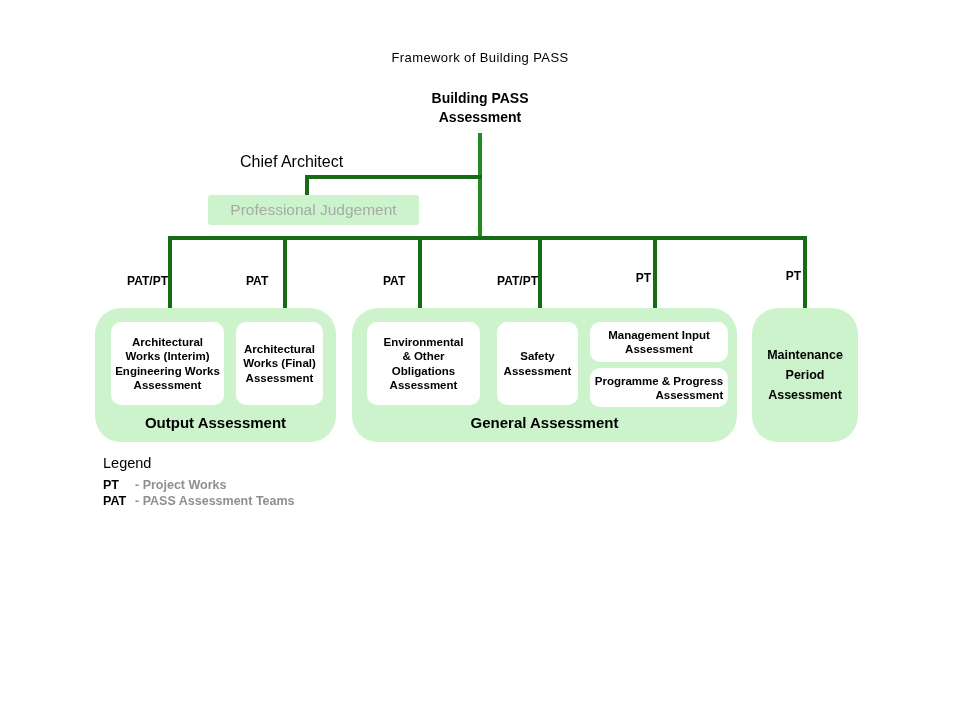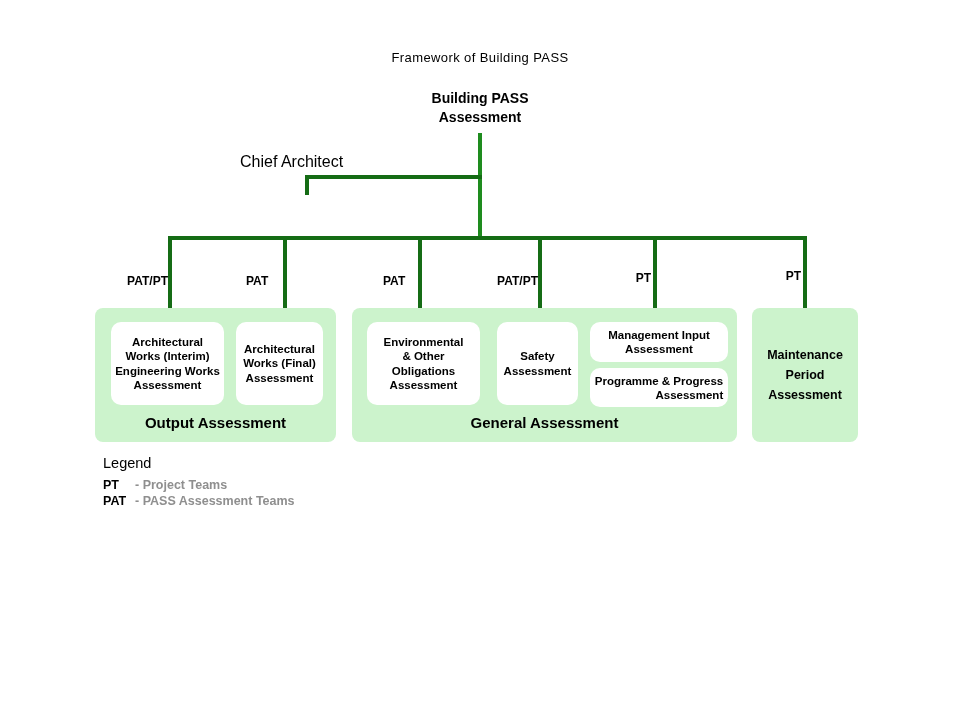--- a/index.html
+++ b/index.html
@@ -30,21 +30,21 @@
   }
   
   .team{font-weight:bold;font-size:12px;}
   .t0{left:108px;top:274px;width:60px;text-align:right;}
   .t1{left:246px;top:274px;}
   .t2{left:383px;top:274px;}
   .t3{left:478px;top:274px;width:60px;text-align:right;}
   .t4{left:613px;top:271px;width:38px;text-align:right;}
   .t5{left:763px;top:269px;width:38px;text-align:right;}
   
-  .group{background:#CCF3CC;border-radius:8px;}
+  .group{background:#CCF3CC;border-radius:26px;}
   .g-output{left:95px;top:308px;width:241px;height:134px;}
   .g-general{left:352px;top:308px;width:385px;height:134px;}
   .g-maint{left:752px;top:308px;width:106px;height:134px;
     text-align:center;font-weight:bold;font-size:12.5px;line-height:20px;padding-top:37px;box-sizing:border-box;}
   .group-label{position:absolute;left:0;right:0;top:106px;text-align:center;font-weight:bold;font-size:15px;}
   
   .item{
     position:absolute;background:#ffffff;border-radius:10px;
     display:flex;align-items:center;justify-content:center;text-align:center;
     font-weight:bold;font-size:11.5px;line-height:14.5px;
@@ -77,20 +77,23 @@
   <div class="abs line chief-v"></div>
   <div class="abs line main-h"></div>
   <div class="abs line drop d1"></div>
   <div class="abs line drop d2"></div>
   <div class="abs line drop d3"></div>
   <div class="abs line drop d4"></div>
   <div class="abs line drop d5"></div>
   <div class="abs line drop d6"></div>
 
   <div class="abs chief-label">Chief Architect</div>
+  <div class="abs judgement">
+    <span>Professional Judgement</span>
+  </div>
 
   <div class="abs team t0">PAT/PT</div>
   <div class="abs team t1">PAT</div>
   <div class="abs team t2">PAT</div>
   <div class="abs team t3">PAT/PT</div>
   <div class="abs team t4">PT</div>
   <div class="abs team t5">PT</div>
 
   <div class="abs group g-output">
     <div class="item i-outA pre">Architectural
@@ -117,20 +120,20 @@
     <div class="group-label">General Assessment</div>
   </div>
 
   <div class="abs group g-maint pre">Maintenance
 Period
 Assessment</div>
 
   <div class="abs legend-title">Legend</div>
   <div class="abs legend-rows">
     <div class="legend-row">
-      <span class="legend-abbr">PT</span><span class="legend-desc">- Project Teams</span>
+      <span class="legend-abbr">PT</span><span class="legend-desc">- Project Works</span>
     </div>
     <div class="legend-row">
       <span class="legend-abbr">PAT</span><span class="legend-desc">- PASS Assessment Teams</span>
     </div>
   </div>
 
 </div>
 
 </body></html>

